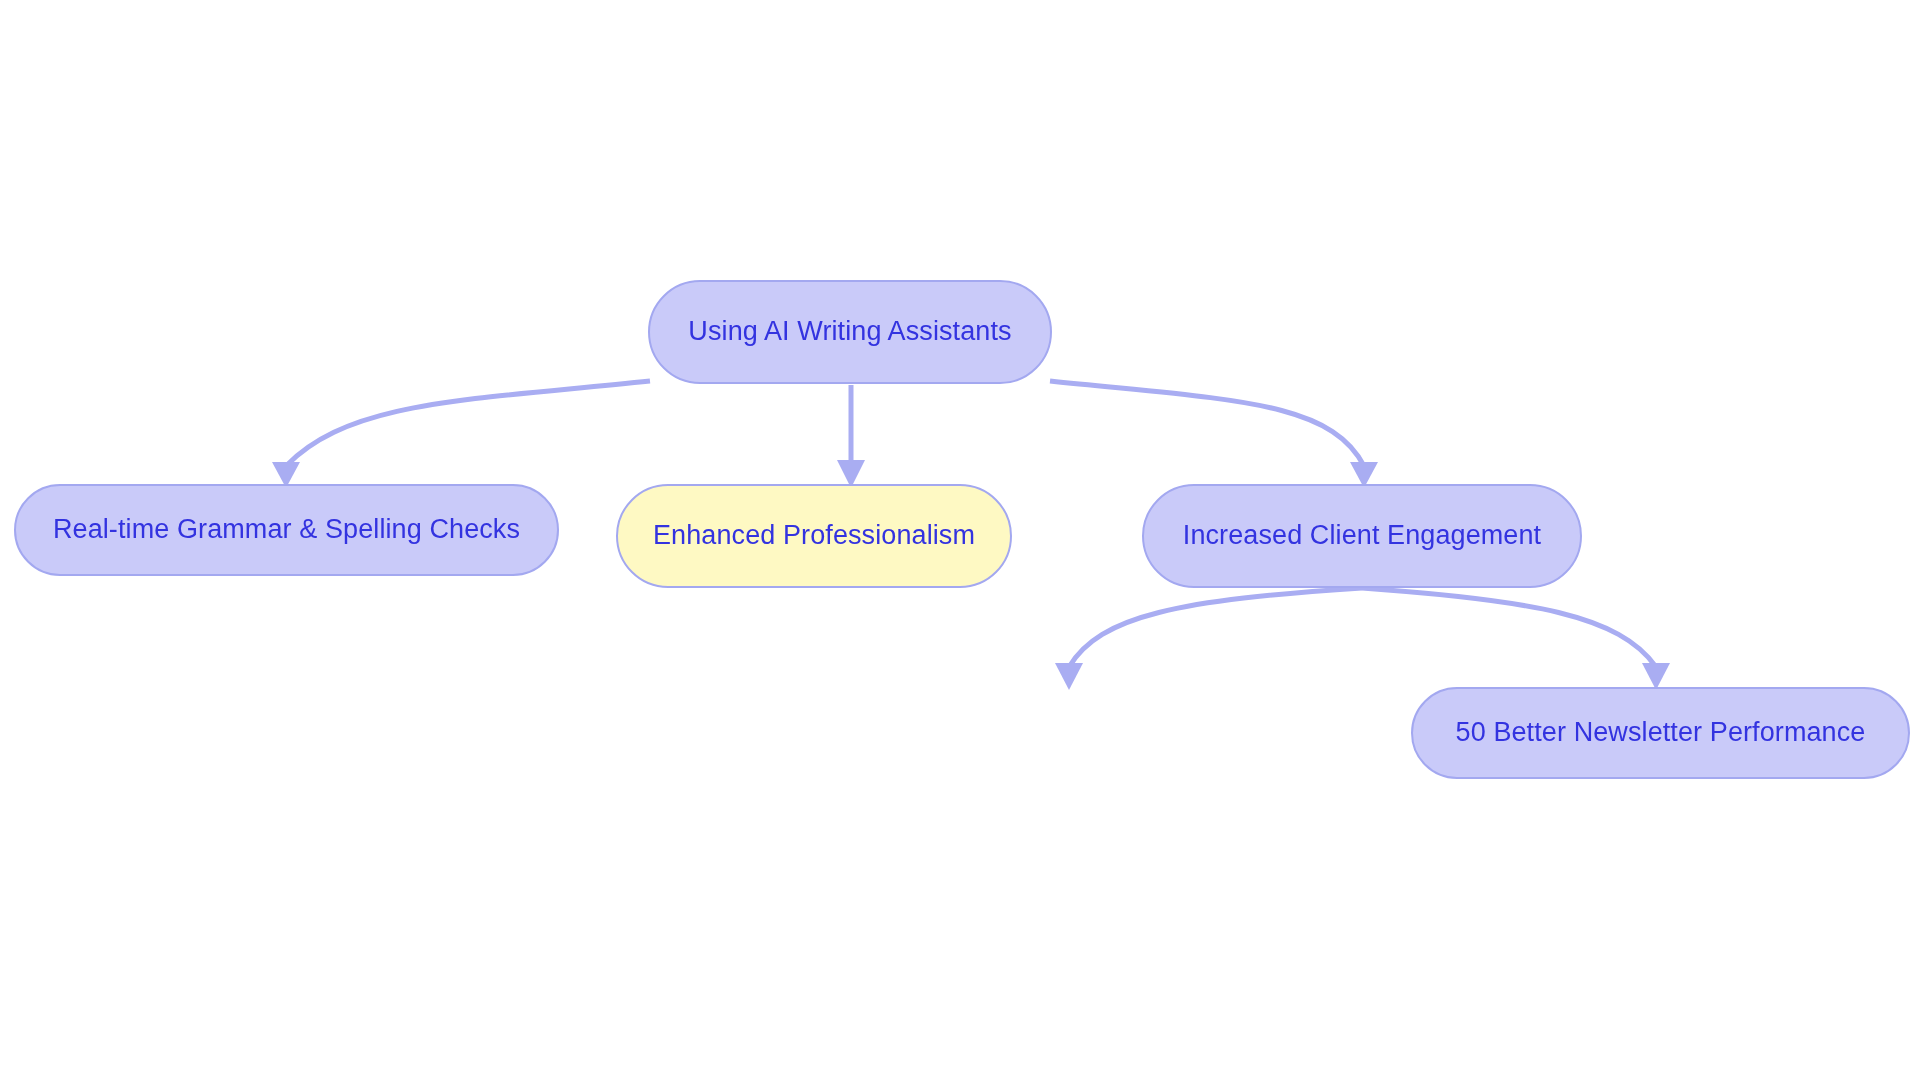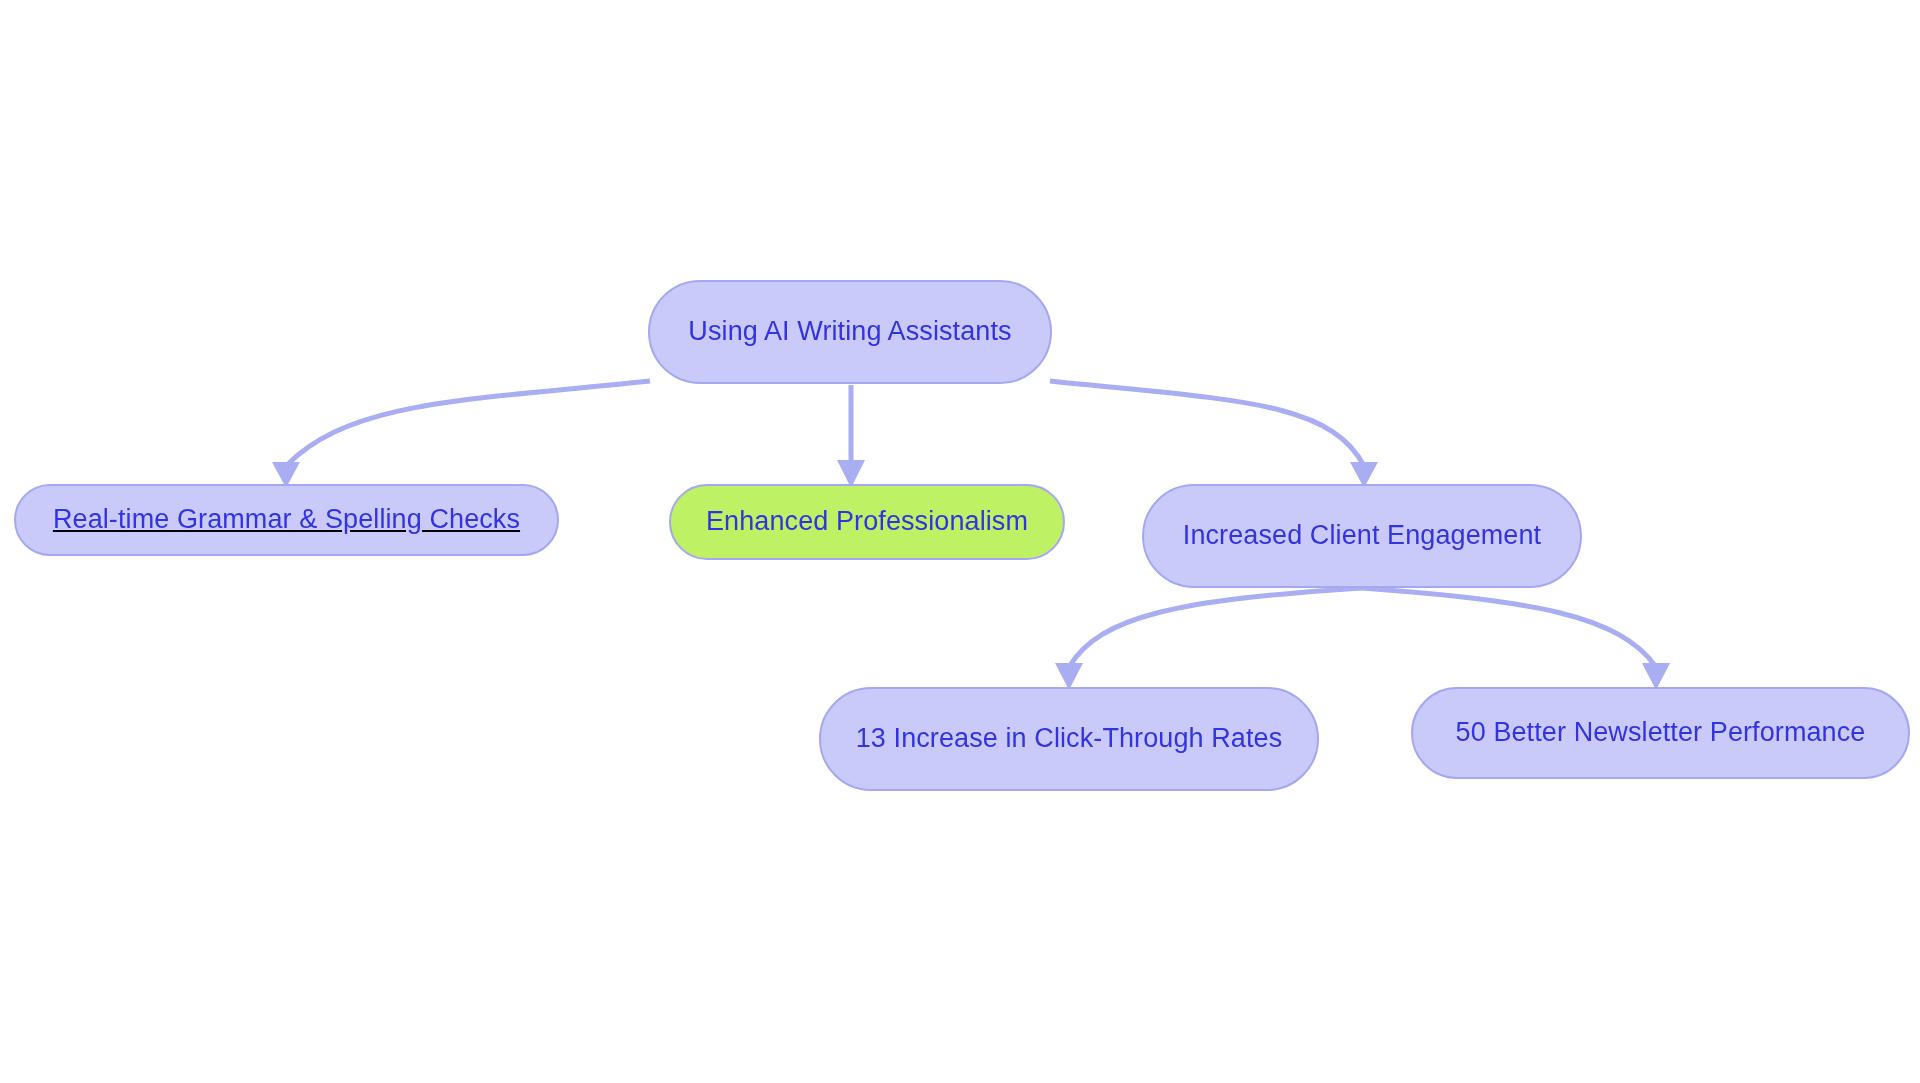--- a/index.html
+++ b/index.html
@@ -91,34 +91,31 @@
       <path class="edge-arrow" d="M 1656 690 L 1642 663 L 1670 663 Z" style="fill: rgb(169, 173, 242);"></path>
     </g>
   </svg>
 
   <div id="node-layer">
 
     <div class="node" style="left: 648px; top: 280px; width: 404px; height: 104px; background: rgb(201, 202, 249); border-color: rgb(163, 168, 240);">
       <span class="node-label" style="color: rgb(51, 51, 224);">Using AI Writing Assistants</span>
     </div>
 
-    <div class="node" style="left: 14px; top: 484px; width: 545px; height: 72px; background: rgb(201, 202, 249); border-color: rgb(163, 168, 240); text-decoration: underline;">
+    <div class="node" style="left: 14px; top: 484px; width: 545px; height: 92px; background: rgb(201, 202, 249); border-color: rgb(163, 168, 240);">
       <span class="node-label" style="color: rgb(51, 51, 224);">Real-time Grammar &amp; Spelling Checks</span>
     </div>
 
-    <div class="node" style="left: 669px; top: 484px; width: 396px; height: 76px; background: #bef264; border-color: rgb(163, 168, 240);">
+    <div class="node" style="left: 616px; top: 484px; width: 396px; height: 104px; background: #fef9c3; border-color: rgb(163, 168, 240);">
       <span class="node-label" style="color: rgb(51, 51, 224);">Enhanced Professionalism</span>
     </div>
 
     <div class="node" style="left: 1142px; top: 484px; width: 440px; height: 104px; background: rgb(201, 202, 249); border-color: rgb(163, 168, 240); justify-content: center;">
       <span class="node-label" style="color: rgb(51, 51, 224);">Increased Client Engagement</span>
     </div>
 
-    <div class="node" style="left: 819px; top: 687px; width: 500px; height: 104px; background: rgb(201, 202, 249); border-color: rgb(163, 168, 240);">
-      <span class="node-label" style="color: rgb(51, 51, 224);">13 Increase in Click-Through Rates</span>
-    </div>
 
     <div class="node" style="left: 1411px; top: 687px; width: 499px; height: 92px; background: rgb(201, 202, 249); border-color: rgb(163, 168, 240);">
       <span class="node-label" style="color: rgb(51, 51, 224);">50 Better Newsletter Performance</span>
     </div>
 
   </div>
 </div>
 
 </body></html>

